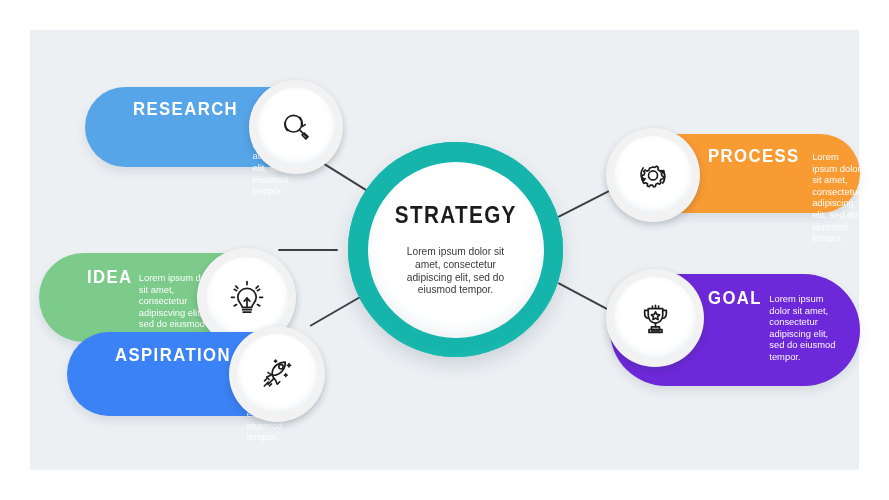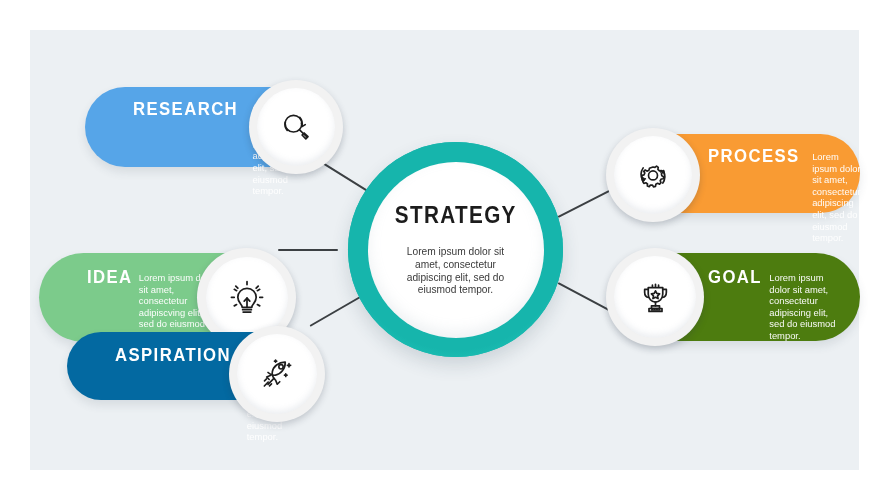--- a/index.html
+++ b/index.html
@@ -121,21 +121,21 @@
             <path d="M24 8.6 v-3.2"></path>
             <path d="M13.5 12.8 l-2.3-2.3 M34.5 12.8 l2.3-2.3"></path>
             <path d="M9.4 23.2 h-3.2 M38.6 23.2 h3.2"></path>
             <path d="M12.1 31.5 l-2.6 1.5 M35.9 31.5 l2.6 1.5"></path>
             <path d="M12.1 15.6 l-2.6-1.5 M35.9 15.6 l2.6-1.5"></path>
           </svg>
         </div>
       </div>
     </div>
 
-    <div class="card" style="left:37px;top:302px;width:254px;height:68px;background:#0369a1;">
+    <div class="card" style="left:37px;top:302px;width:254px;height:84px;background:#3b82f6;">
       <div class="card-text" style="left:48px;top:13px;width:130px;">
         <div class="card-title" style="transform-origin:0 50%;">ASPIRATION</div>
         <div class="card-body" style="margin-top:5px;">Lorem ipsum dolor sit amet, consectetur adipiscing elit, sed do eiusmod tempor.</div>
       </div>
       <div class="badge" style="right:-4px;top:-6px;width:96px;height:96px;">
         <div class="badge-inner" style="width:80px;height:80px;">
           <svg width="40" height="40" viewBox="0 0 48 48" fill="none" stroke="#1d1d1d" stroke-width="2" stroke-linecap="round" stroke-linejoin="round">
             <path d="M21.5 30.5 C16 25 18 17.5 23.5 13.2 c3.2-2.5 7.2-3.5 10.4-3.4 .1 3.2-.9 7.2-3.4 10.4 -4.3 5.5-11.8 7.5-17.3 2"></path>
             <path d="M20.3 29.3 L13.2 36.4"></path>
             <path d="M16.6 25.6 l-5 2 3 3"></path>
@@ -163,21 +163,21 @@
             <circle cx="24" cy="24.5" r="5.4"></circle>
             <path d="M12.2 15.4 A14.5 14.5 0 0 0 11.2 29.5"></path>
             <path d="M10.6 26.4 l.6 3.9 3.6-1.7"></path>
             <path d="M35.8 33.6 A14.5 14.5 0 0 0 36.8 19.5"></path>
             <path d="M37.4 22.6 l-.6-3.9 -3.6 1.7"></path>
           </svg>
         </div>
       </div>
     </div>
 
-    <div class="card" style="left:580px;top:223px;width:250px;height:88px;background:#4d7c0f;">
+    <div class="card" style="left:580px;top:244px;width:250px;height:112px;background:#6d28d9;">
       <div class="card-text" style="right:20px;top:14px;width:132px;">
         <div class="card-title" style="transform-origin:0 50%;">GOAL</div>
         <div class="card-body" style="margin-top:5px;">Lorem ipsum dolor sit amet, consectetur adipiscing elit, sed do eiusmod tempor.</div>
       </div>
       <div class="badge" style="left:-4px;top:-5px;width:98px;height:98px;">
         <div class="badge-inner" style="width:82px;height:82px;">
           <svg width="41" height="41" viewBox="0 0 48 48" fill="none" stroke="#1d1d1d" stroke-width="2" stroke-linecap="round" stroke-linejoin="round">
             <path d="M15.5 12.5 h17 v7.5 c0 5.2-3.8 9.5-8.5 9.5 s-8.5-4.3-8.5-9.5 z"></path>
             <path d="M15.5 14.6 h-4.2 v3.2 c0 3.4 2 5.8 4.6 6.2"></path>
             <path d="M32.5 14.6 h4.2 v3.2 c0 3.4-2 5.8-4.6 6.2"></path>

